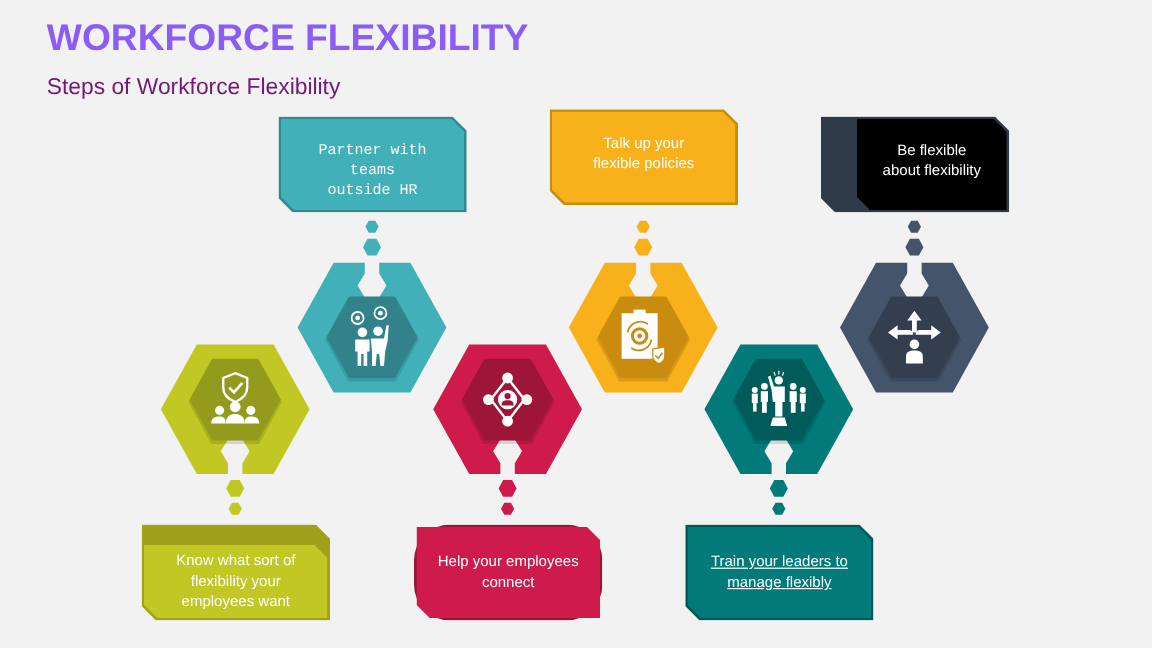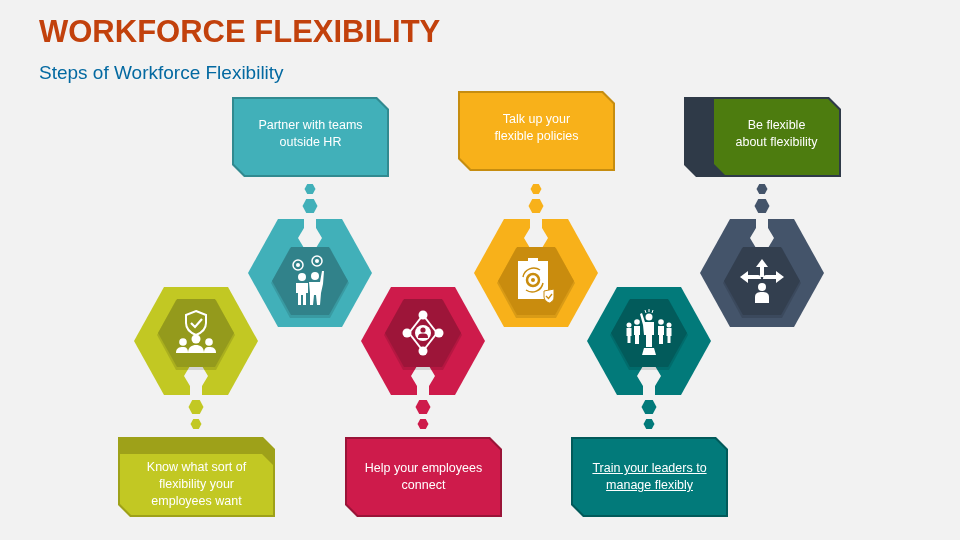--- a/index.html
+++ b/index.html
@@ -4,26 +4,26 @@
 <style>
   html, body { margin: 0; padding: 0; }
   body {
     width: 960px; height: 540px; overflow: hidden;
     background: #f2f2f2;
     font-family: "Liberation Sans", "DejaVu Sans", sans-serif;
     position: relative;
   }
   .title {
     position: absolute; left: 39px; top: 14px;
-    font-size: 31px; font-weight: bold; color: #c2410c;
+    font-size: 31px; font-weight: bold; color: #8b5cf6;
     letter-spacing: 0px; margin: 0;
   }
   .subtitle {
     position: absolute; left: 39px; top: 62px;
-    font-size: 19px; color: #0369a1; margin: 0;
+    font-size: 19px; color: #701a75; margin: 0;
   }
   .box {
     position: absolute;
     width: 157px; height: 80px;
     clip-path: polygon(0 0, calc(100% - 12px) 0, 100% 12px, 100% 100%, 12px 100%, 0 calc(100% - 12px));
     box-sizing: border-box;
   }
   .box-inner {
     position: absolute; left: 2px; top: 2px; right: 2px; bottom: 2px;
     clip-path: polygon(0 0, calc(100% - 11px) 0, 100% 11px, 100% 100%, 11px 100%, 0 calc(100% - 11px));
@@ -84,21 +84,21 @@
       <svg class="icon" viewBox="0 0 60 56" style="position: absolute; left: 280px; top: 253px;">
       <circle cx="18" cy="12" r="5" fill="none" stroke="#fff" stroke-width="1.5"></circle>
       <circle cx="18" cy="12" r="2" fill="#fff"></circle>
       <circle cx="37" cy="8" r="5" fill="none" stroke="#fff" stroke-width="1.5"></circle>
       <circle cx="37" cy="8" r="2" fill="#fff"></circle>
       <circle cx="22" cy="24" r="4" fill="#fff"></circle>
       <path d="M16 30 L28 30 L28 40 L26 40 L26 52 L23 52 L23 42 L21 42 L21 52 L18 52 L18 40 L16 40 Z" fill="#fff"></path>
       <circle cx="35" cy="23" r="4" fill="#fff"></circle>
       <path d="M29 29 L40 29 L42 18 L44 18 L43 31 L41 40 L40 52 L37 52 L36 42 L34 42 L33 52 L30 52 L30 40 Z" fill="#fff"></path>
       </svg>
-      <div class="box top" style="left: 232px; top: 97px; background: rgb(49, 138, 144);">
+      <div class="box top" style="left: 232px; top: 97px; background: rgb(49, 138, 144); font-family: Liberation Mono, monospace;">
         <div class="box-inner" style="background: rgb(65, 176, 185);">
           <span class="box-text">Partner with teams
 outside HR</span>
         </div>
       </div>
     </div>
     <div>
       <svg class="hex" width="960" height="540" style="left: 0px; top: 0px;">
         <polygon points="391,287 455,287 485,341 455,395 391,395 361,341" fill="#ce1b4b"></polygon>
         <polygon points="417,366 429,366 435,376 429,386 417,386 411,376" fill="#f2f2f2"></polygon>
@@ -114,21 +114,21 @@
       <line x1="30" y1="46" x2="16" y2="28" stroke="#fff" stroke-width="2"></line>
       <line x1="30" y1="46" x2="44" y2="28" stroke="#fff" stroke-width="2"></line>
       <circle cx="30" cy="10" r="4.5" fill="#fff"></circle>
       <circle cx="30" cy="46" r="4.5" fill="#fff"></circle>
       <circle cx="14" cy="28" r="4.5" fill="#fff"></circle>
       <circle cx="46" cy="28" r="4.5" fill="#fff"></circle>
       <circle cx="30" cy="28" r="8" fill="#fff"></circle>
       <circle cx="30" cy="25" r="2.6" fill="#9d1539"></circle>
       <path d="M25 33 C25 29 27 28.5 30 28.5 C33 28.5 35 29 35 33 Z" fill="#9d1539"></path>
       </svg>
-      <div class="box bottom" style="left: 345px; top: 437px; background: rgb(154, 20, 56);">
+      <div class="box bottom" style="left: 345px; top: 437px; background: rgb(154, 20, 56); border-radius: 30px;">
         <div class="box-inner" style="background: rgb(206, 27, 75);">
           <span class="box-text">Help your employees
 connect</span>
         </div>
       </div>
     </div>
     <div>
       <svg class="hex" width="960" height="540" style="left: 0px; top: 0px;">
         <polygon points="504,219 568,219 598,273 568,327 504,327 474,273" fill="#f8b11a"></polygon>
         <polygon points="530,228 542,228 548,238 542,248 530,248 524,238" fill="#f2f2f2"></polygon>
@@ -203,19 +203,19 @@
         <polygon points="758.25,199 765.75,199 769.5,206 765.75,213 758.25,213 754.5,206" fill="#44546a"></polygon>
       </svg>
       <svg class="icon" viewBox="0 0 60 56" style="position: absolute; left: 732px; top: 253px;">
       <path d="M30 6 L36 14 L32 14 L32 24 L28 24 L28 14 L24 14 Z" fill="#fff"></path>
       <path d="M8 24 L16 18 L16 22 L26 22 C28 22 29 24 29 26 L25 26 L16 26 L16 30 Z" fill="#fff"></path>
       <path d="M52 24 L44 18 L44 22 L34 22 C32 22 31 24 31 26 L35 26 L44 26 L44 30 Z" fill="#fff"></path>
       <circle cx="30" cy="34" r="4" fill="#fff"></circle>
       <path d="M23 50 L23 44 C23 40 26 39 30 39 C34 39 37 40 37 44 L37 50 Z" fill="#fff"></path>
       </svg>
       <div class="box top" style="left: 684px; top: 97px; background: rgb(47, 58, 72);">
-        <div class="box-inner" style="background: #4d7c0f; margin-left: 28px;">
+        <div class="box-inner" style="background: #000000; margin-left: 28px;">
           <span class="box-text">Be flexible
 about flexibility</span>
         </div>
       </div>
     </div>
   </div>
 
 </body></html>

